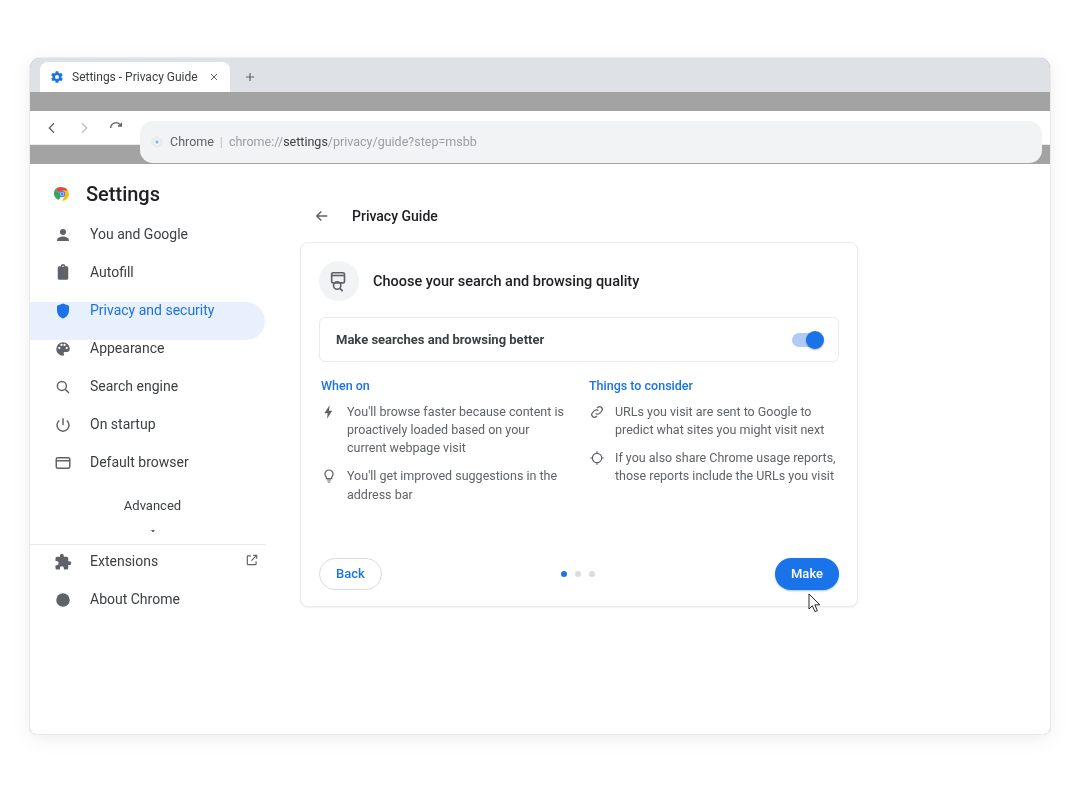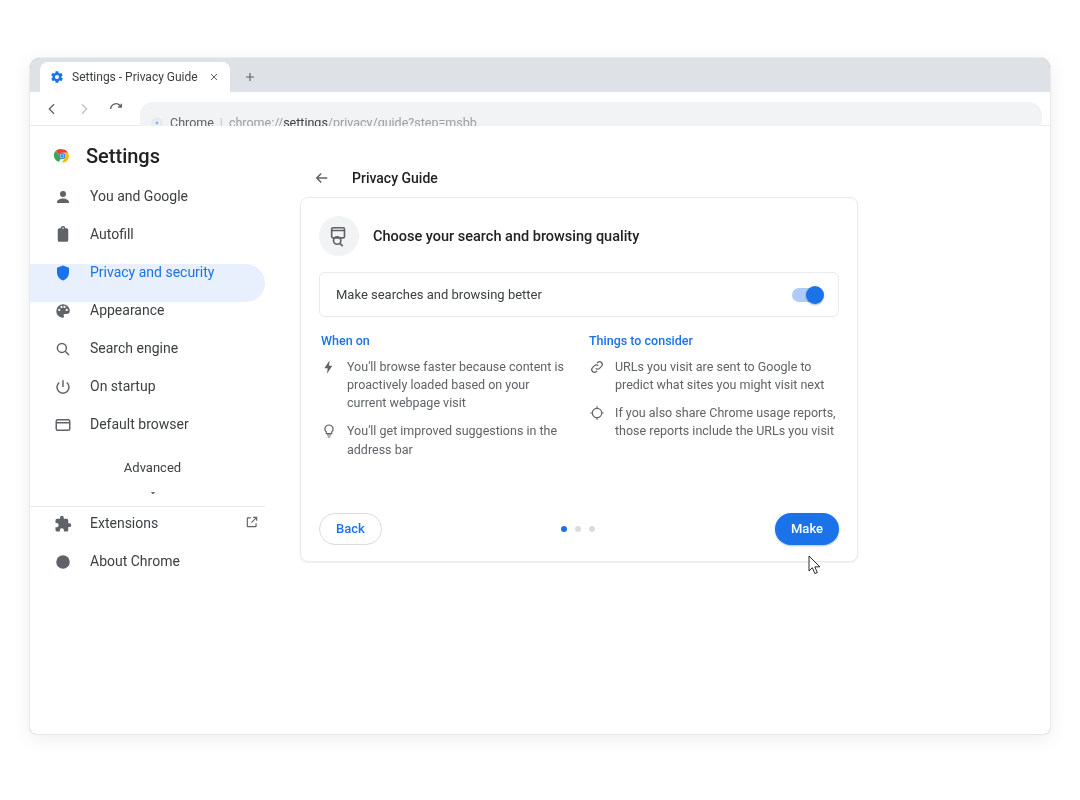--- a/index.html
+++ b/index.html
@@ -13,20 +13,21 @@
   }
   .window {
     width: 1020px;
     height: 676px;
     border-radius: 10px 10px 6px 6px;
     overflow: hidden;
     box-shadow: 0 0 0 1px rgba(0,0,0,0.05), 0 4px 20px rgba(0,0,0,0.08);
     background: #a3a3a3;
     display: flex;
     flex-direction: column;
+    gap: 19px;
   }
   
   .tab-strip {
     background: #dee1e6;
     height: 34px;
     display: flex;
     align-items: flex-end;
     padding-left: 10px;
   }
   .tab {
@@ -154,37 +155,37 @@
     margin-top:20px; margin-left:8px;
   }
   .page-header .back-btn { width:28px; height:28px; display:flex; align-items:center; justify-content:center; color:#5f6368; cursor:pointer; }
   .page-header h2 { font-size:14px; font-weight:500; color:#202124; }
 
   .card {
     max-width:558px;
     background:#fff;
     border:1px solid #e8eaed;
     border-radius:8px;
-    margin-top:5px;
+    margin-top:12px;
     padding:18px 18px 16px 18px;
     box-shadow:0 1px 2px rgba(60,64,67,0.08);
   }
   .card-head { display:flex; align-items:center; gap:14px; margin-bottom:16px; }
   .card-head .bubble {
     width:40px; height:40px; border-radius:50%;
     background:#f1f3f4; display:flex; align-items:center; justify-content:center;
     color:#5f6368;
   }
   .card-head h3 { font-size:14.5px; font-weight:500; color:#202124; }
 
   .toggle-row {
     border:1px solid #e8eaed; border-radius:6px;
     padding:14px 16px;
     display:flex; align-items:center; justify-content:space-between;
-    font-size:13px; color:#3c4043;
+    font-size:13px; color:#3c4043;font-weight:bold;
   }
   .switch {
     width:30px; height:14px; border-radius:8px;
     background:#aecbfa; position:relative; cursor:pointer;
   }
   .switch::after {
     content:""; position:absolute; right:-2px; top:-2px;
     width:18px; height:18px; border-radius:50%;
     background:#1a73e8;
     box-shadow:0 1px 2px rgba(0,0,0,0.3);

